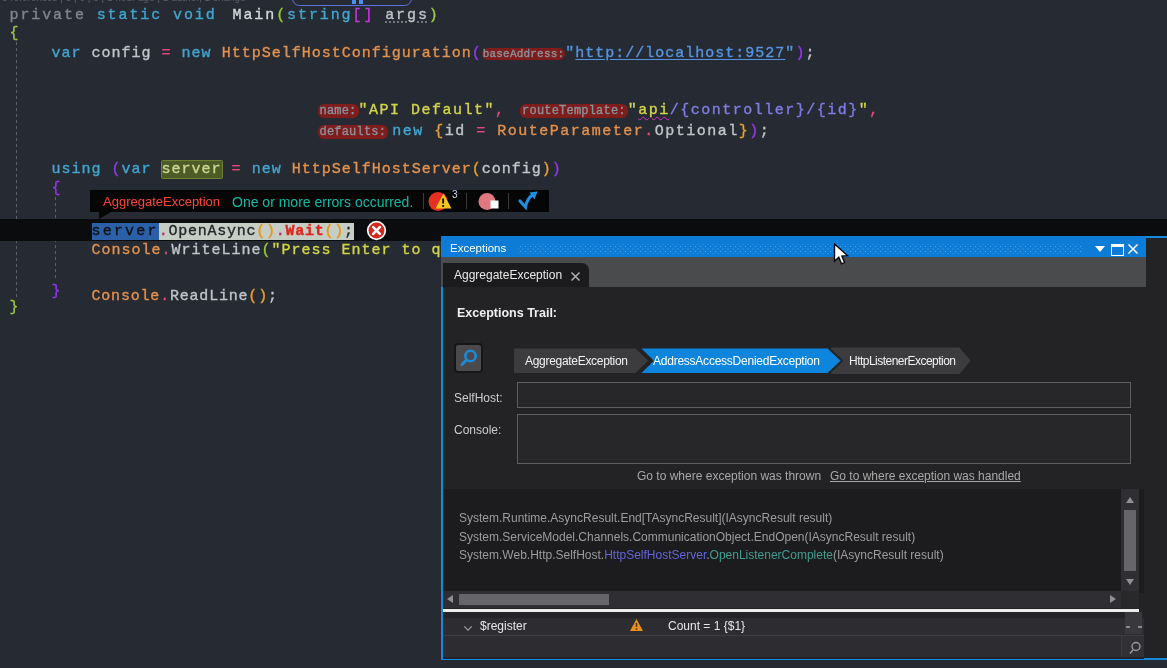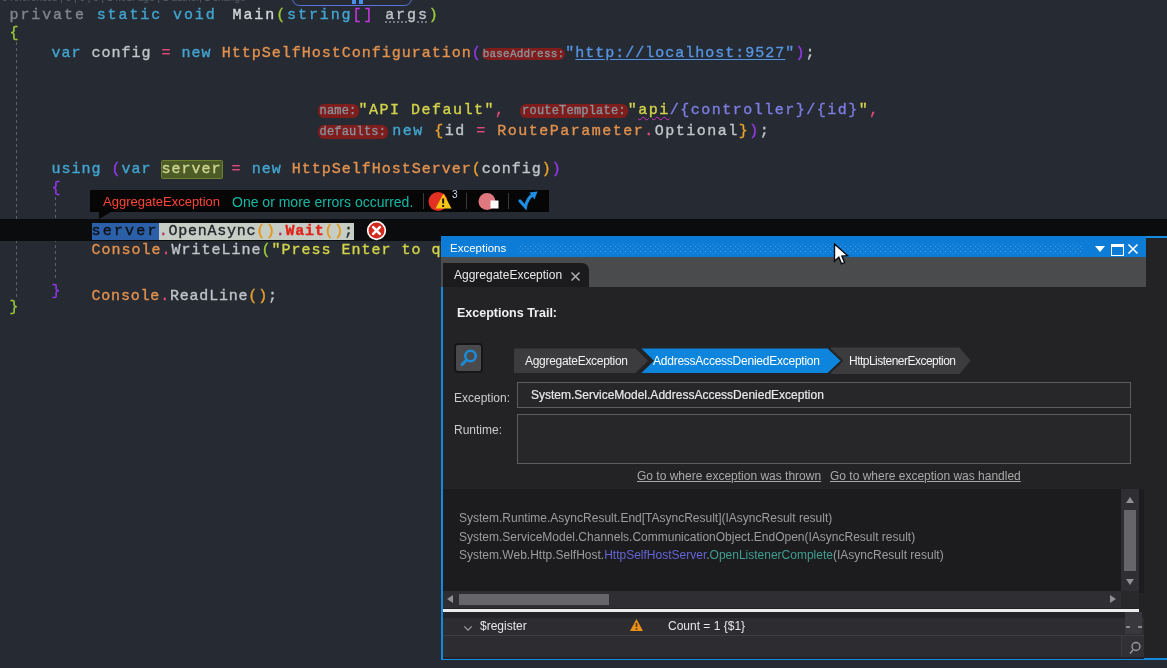--- a/index.html
+++ b/index.html
@@ -100,28 +100,27 @@
 
     <svg style="position:absolute;left:68px;top:109px;" width="465" height="28" viewBox="0 0 465 28">
       <path d="M320 0.5 L448.5 0.5 L459.5 13.75 L448.5 27 L320 27 Z" fill="#3c3c3e"></path>
       <path d="M128 0.5 L317 0.5 L331 13.75 L317 27 L128 27 L141.5 13.75 Z" fill="#0d85dc" stroke="#232325" stroke-width="2"></path>
       <path d="M2 0.5 L125 0.5 L138.5 13.75 L125 27 L2 27 Z" fill="#3c3c3e" stroke="#232325" stroke-width="2"></path>
       <text x="14" y="18" font-size="12" fill="#f2f2f2" font-family="Liberation Sans" textLength="103">AggregateException</text>
       <text x="142" y="18" font-size="12" fill="#ffffff" font-family="Liberation Sans" textLength="167">AddressAccessDeniedException</text>
       <text x="338" y="18" font-size="12" fill="#f2f2f2" font-family="Liberation Sans" textLength="107">HttpListenerException</text>
     </svg>
 
-    <div style="position:absolute;left:11px;top:153px;font-size:12px;color:#cccccc;">Exception:</div>
+    <div style="position:absolute;left:11px;top:153px;font-size:12px;color:#cccccc;">SelfHost:</div>
     <div style="position:absolute;left:74px;top:144px;width:614px;height:26px;background:#27272a;border:1px solid #5e5e61;box-sizing:border-box;"></div>
-    <div style="position:absolute;left:88px;top:150px;font-size:12px;color:#e9e9ea;-webkit-text-stroke:0.2px #e9e9ea;">System.ServiceModel.AddressAccessDeniedException</div>
 
-    <div style="position:absolute;left:11px;top:185px;font-size:12px;color:#cccccc;">Runtime:</div>
+    <div style="position:absolute;left:11px;top:185px;font-size:12px;color:#cccccc;">Console:</div>
     <div style="position:absolute;left:74px;top:176px;width:614px;height:50px;background:#27272a;border:1px solid #5e5e61;box-sizing:border-box;"></div>
 
-    <div style="position:absolute;left:194px;top:231px;font-size:12px;color:#a8a8a8;text-decoration:underline;">Go to where exception was thrown</div>
+    <div style="position:absolute;left:194px;top:231px;font-size:12px;color:#a8a8a8;">Go to where exception was thrown</div>
     <div style="position:absolute;left:387px;top:231px;font-size:12px;color:#a8a8a8;text-decoration:underline;">Go to where exception was handled</div>
 
     <div style="position:absolute;left:0;top:251px;width:701px;height:104px;background:#1c1c1e;"></div>
     <div style="position:absolute;left:16px;top:271px;font-size:12px;color:#9c9c9e;line-height:18.5px;white-space:pre;">System.Runtime.AsyncResult.End[TAsyncResult](IAsyncResult result)
 System.ServiceModel.Channels.CommunicationObject.EndOpen(IAsyncResult result)
 <span>System.Web.Http.SelfHost.</span><span style="color:#6565d8;">HttpSelfHostServer</span><span>.</span><span style="color:#3f9e91;">OpenListenerComplete</span><span>(IAsyncResult result)</span></div>
 
     <div style="position:absolute;left:678px;top:251px;width:18px;height:102px;background:#2f2f33;"></div>
     <div style="position:absolute;left:683px;top:259px;width:0;height:0;border-left:4.5px solid transparent;border-right:4.5px solid transparent;border-bottom:6px solid #909092;"></div>
     <div style="position:absolute;left:681px;top:272px;width:12px;height:61px;background:#66666a;"></div>

